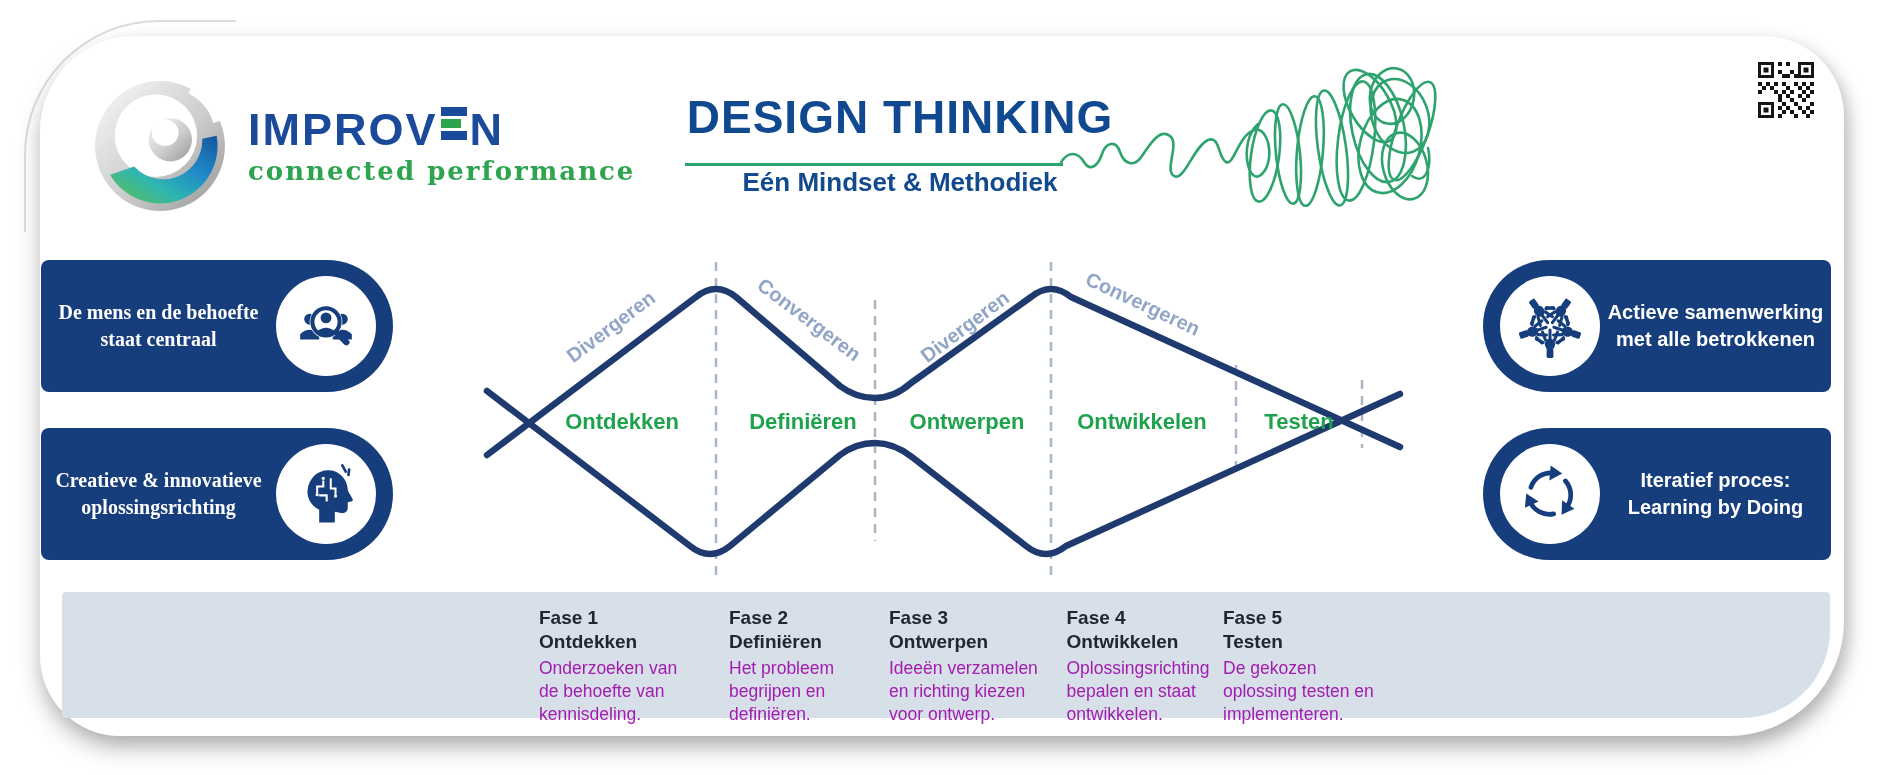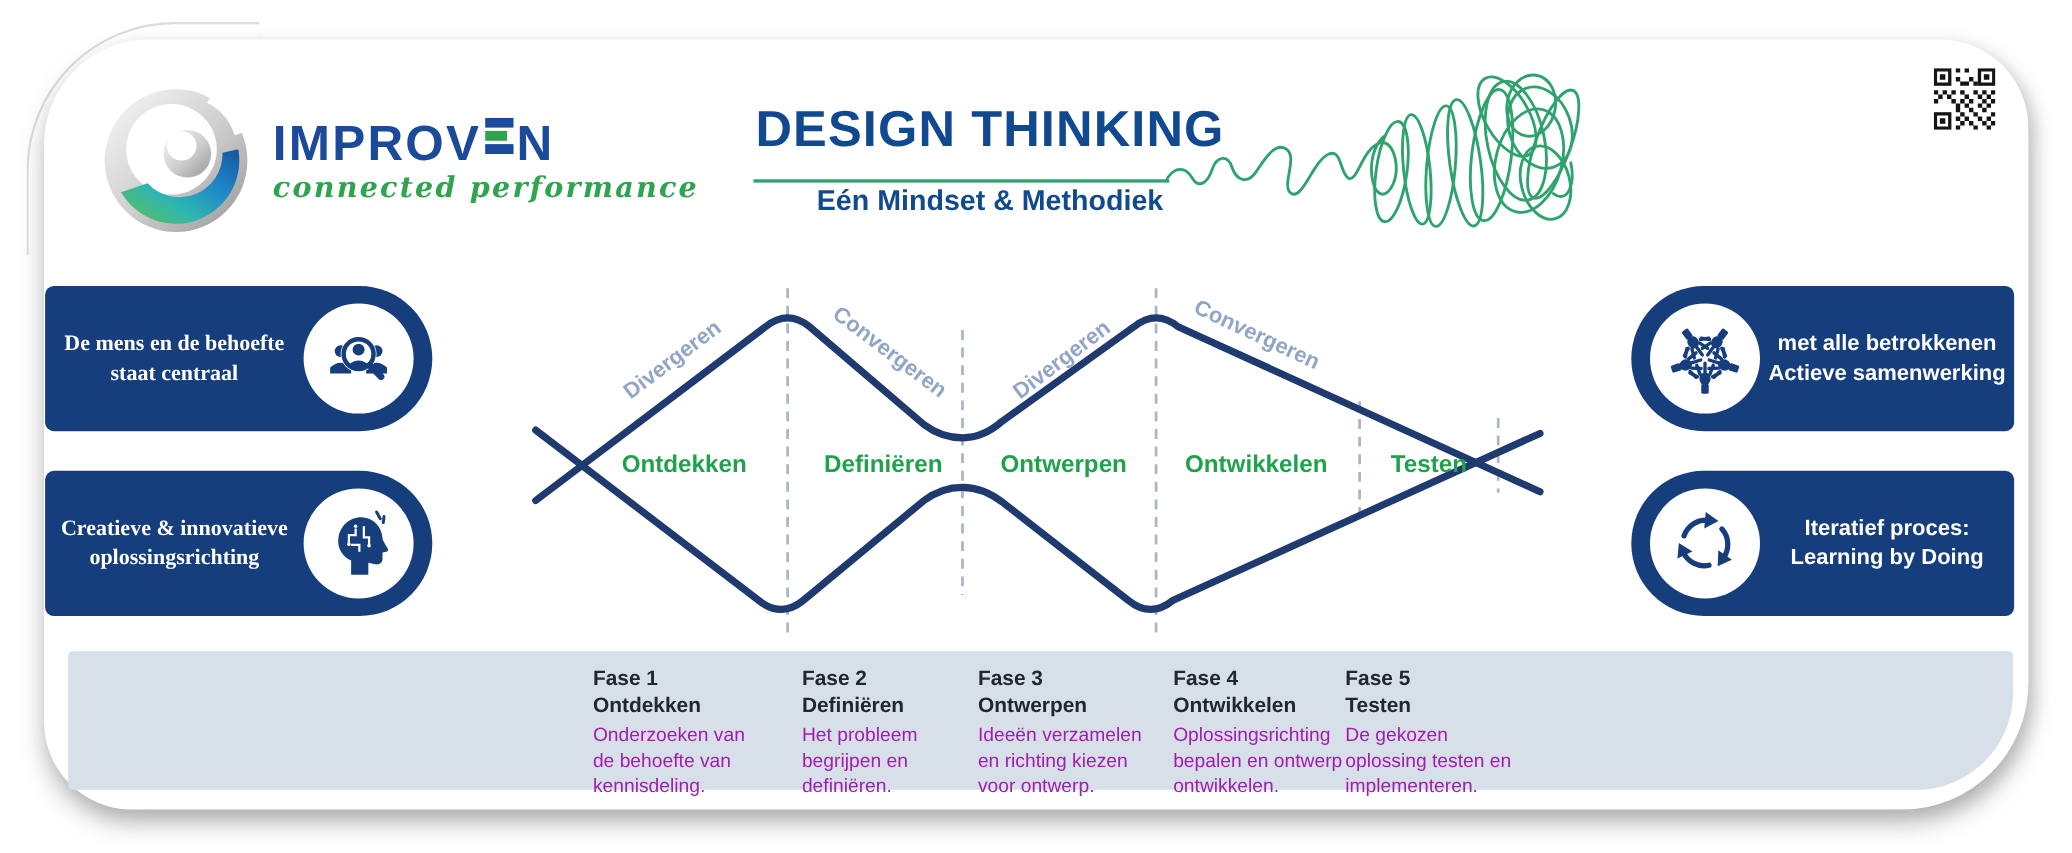--- a/index.html
+++ b/index.html
@@ -17,21 +17,21 @@
     background:#ffffff;border-radius:95px 80px 115px 80px;
     box-shadow:0 12px 22px rgba(115,115,115,.45),6px 6px 14px rgba(150,150,150,.30);
   }
   
   .logo{position:absolute;left:52px;top:42px;display:flex;align-items:center;gap:20px;}
   .logo-swirl{width:136px;height:136px;}
   .logo-word{display:flex;align-items:flex-start;font-size:45px;font-weight:800;
     color:#1b4a9b;letter-spacing:2px;line-height:1;}
   .e-glyph{display:block;margin:0 3px;}
   .logo-tagline{
-    font-family:"DejaVu Serif",serif;font-style:italic;font-weight:700;
+    font-family:"DejaVu Serif",serif;font-weight:700;
     color:#2ea44f;font-size:26px;letter-spacing:2px;margin-top:4px;
   }
   
   .header{position:absolute;left:560px;top:54px;width:600px;text-align:center;}
   .title{font-size:46px;font-weight:800;color:#10498f;letter-spacing:1px;line-height:1.2;}
   .underline{position:absolute;left:645px;top:127px;width:378px;height:3px;background:#2ea36d;}
   .subtitle{margin-top:22px;font-size:26px;font-weight:700;color:#114a8e;}
   .scribble{position:absolute;left:1020px;top:0;width:400px;height:215px;}
   .scribble path,.scribble ellipse{fill:none;stroke:#2ea36d;stroke-width:2.6;stroke-linecap:round;}
   
@@ -200,22 +200,22 @@
           </g>
         </defs>
         <use href="#hand"></use>
         <use href="#hand" transform="rotate(72 50 50)"></use>
         <use href="#hand" transform="rotate(144 50 50)"></use>
         <use href="#hand" transform="rotate(216 50 50)"></use>
         <use href="#hand" transform="rotate(288 50 50)"></use>
       </svg>
     </div>
     <div class="pill-text">
+      <div>Actieve samenwerking</div>
       <div>met alle betrokkenen</div>
-      <div>Actieve samenwerking</div>
     </div>
   </div>
 
   <div class="pill pill-right" style="top:392px">
     <div class="pill-circle">
       <svg viewBox="0 0 100 100">
         <defs>
           <g id="cyc">
             <path d="M22,40 A31,31 0 0 1 55,19" fill="none" stroke="#163e7c" stroke-width="7" stroke-linecap="round"></path>
             <polygon class="navy-fill" points="51,8 68,20 49,30"></polygon>
@@ -266,21 +266,21 @@
       <div class="phase-desc">Het probleem begrijpen en definiëren.</div>
     </div>
     <div class="phase-col" style="left:907px;width:160px">
       <div class="phase-fase">Fase 3</div>
       <div class="phase-name">Ontwerpen</div>
       <div class="phase-desc">Ideeën verzamelen en richting kiezen voor ontwerp.</div>
     </div>
     <div class="phase-col" style="left:1087px;width:165px">
       <div class="phase-fase">Fase 4</div>
       <div class="phase-name">Ontwikkelen</div>
-      <div class="phase-desc">Oplossingsrichting bepalen en ontwerp ontwikkelen.</div>
+      <div class="phase-desc">Oplossingsrichting bepalen en staat ontwikkelen.</div>
     </div>
     <div class="phase-col" style="left:1241px;width:160px">
       <div class="phase-fase">Fase 5</div>
       <div class="phase-name">Testen</div>
       <div class="phase-desc">De gekozen oplossing testen en implementeren.</div>
     </div>
   </div>
 
 </div>
 

